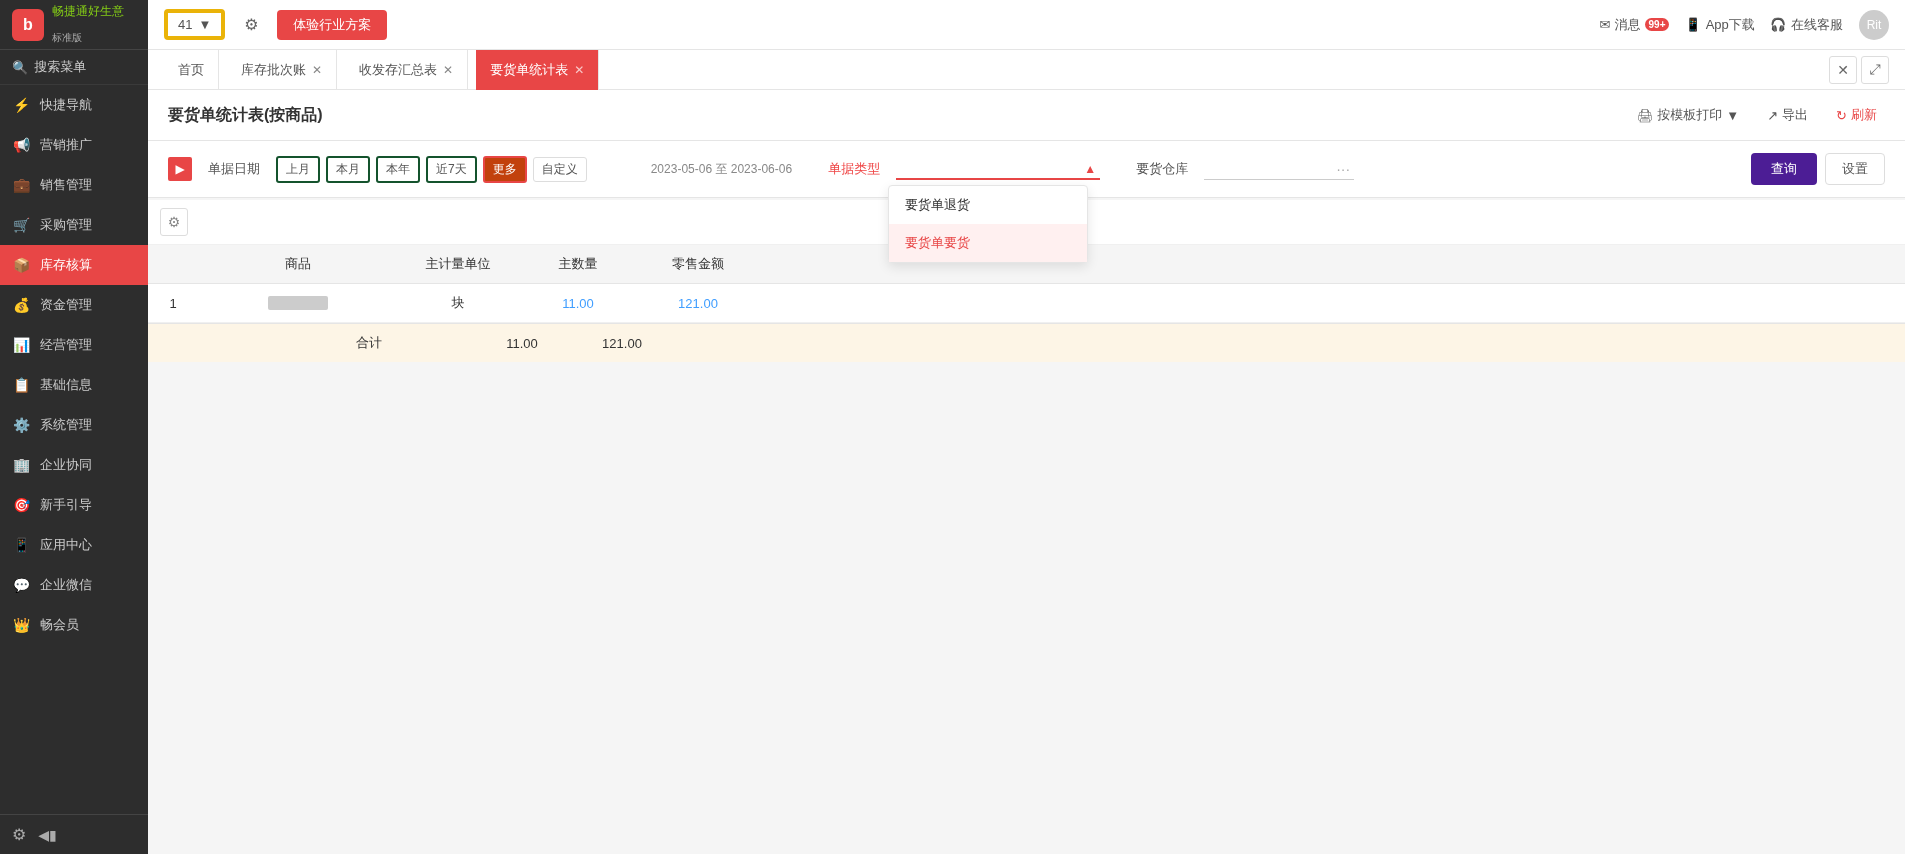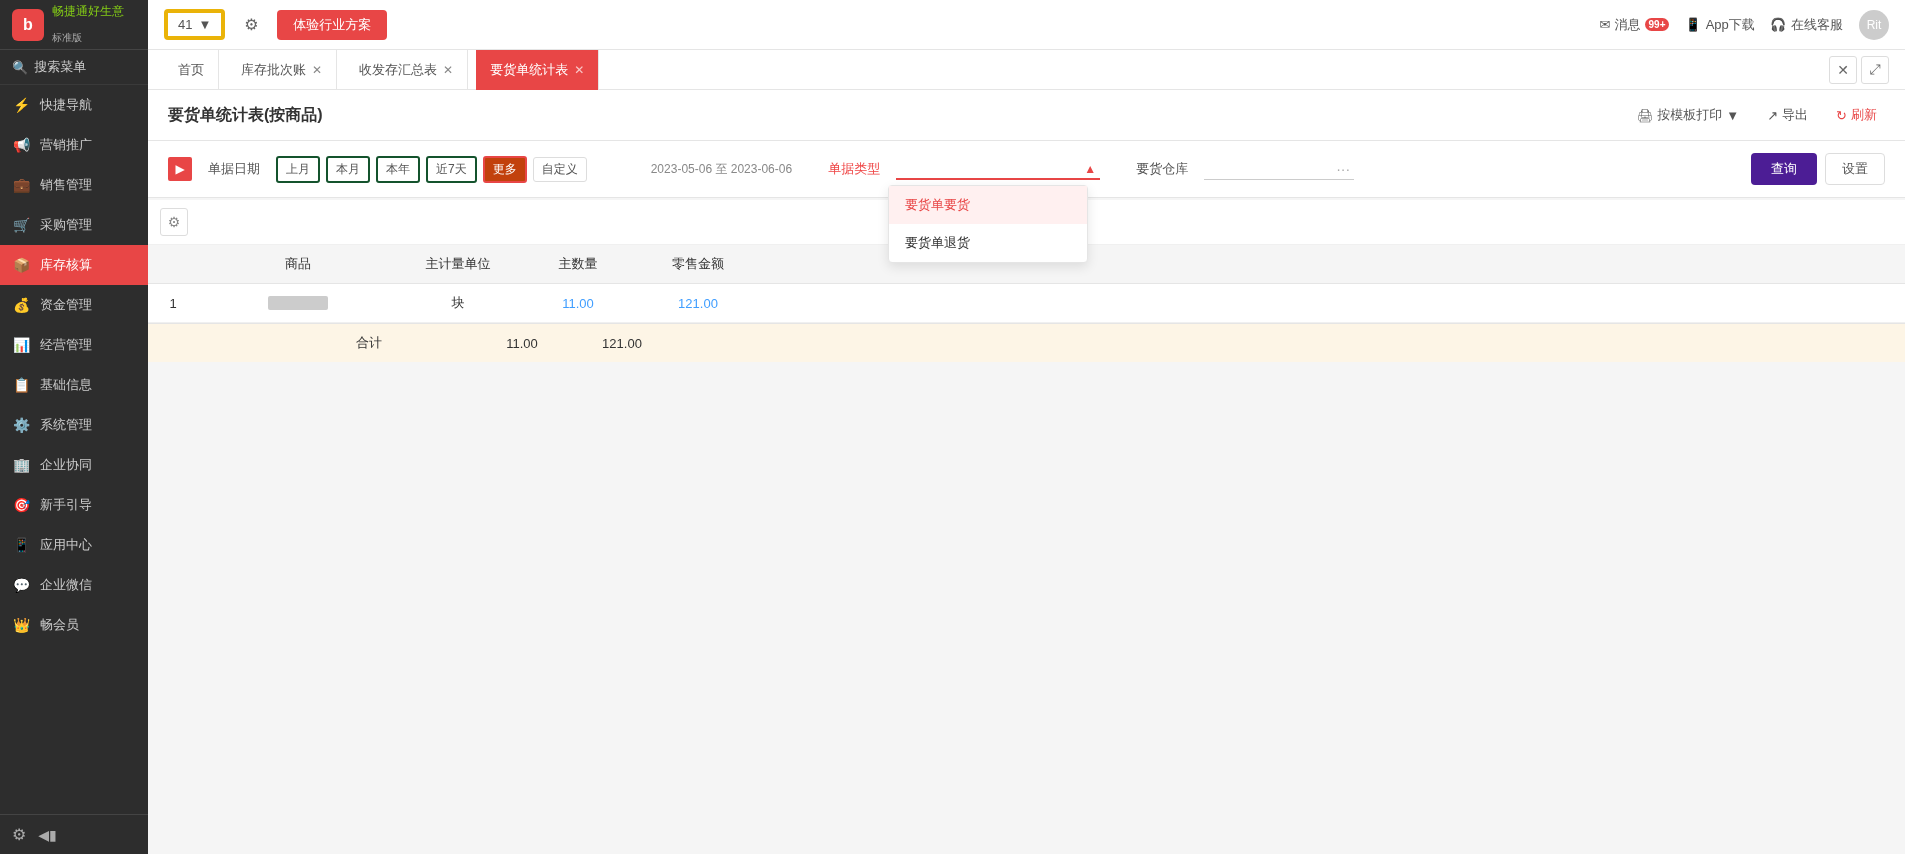--- a/index.html
+++ b/index.html
@@ -680,22 +680,22 @@
       <div class="warehouse-input-wrap">
         <span></span>
         <span class="warehouse-more-btn">···</span>
       </div>
       <div class="filter-actions">
         <button class="query-btn">查询</button>
         <button class="settings-btn">设置</button>
       </div>
 
       <div class="dropdown-menu">
+        <div class="dropdown-item">要货单退货</div>
         <div class="dropdown-item selected">要货单要货</div>
-        <div class="dropdown-item">要货单退货</div>
       </div>
     </div>
 
     <div class="table-wrap">
       <div class="table-toolbar">
         <div class="table-gear">⚙</div>
       </div>
       <table>
         <thead>
           <tr>

